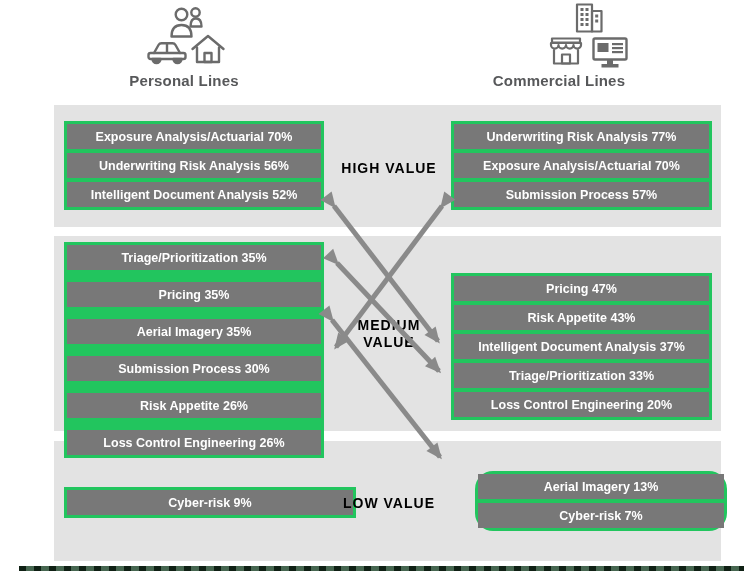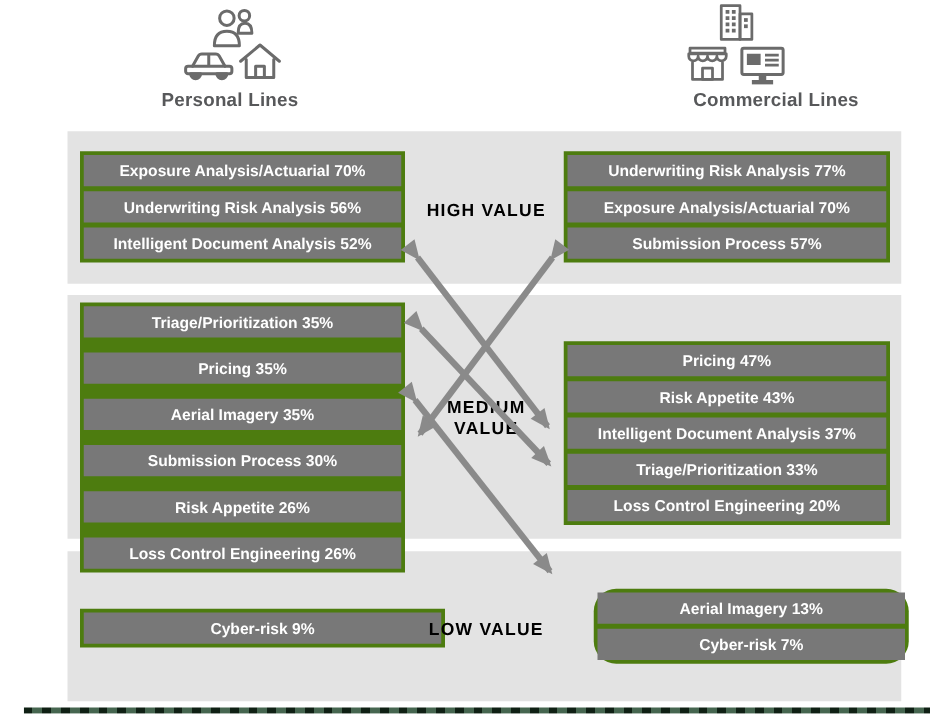--- a/index.html
+++ b/index.html
@@ -13,21 +13,21 @@
   .icon { position:absolute; }
   .icon svg { display:block; }
 
   
   .panel { position:absolute; left:35px; width:667px; background:#e3e3e3; }
   .panel.high   { top:105px; height:122px; }
   .panel.medium { top:236px; height:195px; }
   .panel.low    { top:441px; height:120px; }
 
   
-  .frame { position:absolute; background:#4d7c0f; padding:3px;
+  .frame { position:absolute; background:#22c55e; padding:3px;
            display:flex; flex-direction:column; gap:4px; }
   .bar { height:25px; background:#787878; color:#ffffff; font-size:12.5px; font-weight:bold;
          display:flex; align-items:center; justify-content:center; white-space:nowrap; }
 
   
   .value-label { position:absolute; left:290px; width:160px; text-align:center;
                  font-size:14px; font-weight:bold; color:#000000; letter-spacing:1px;
                  line-height:17px; white-space:nowrap; }
   .value-label.two-line { left:320px; width:100px; white-space:normal; }
 
@@ -106,21 +106,21 @@
       <g fill="#6b6b6b" stroke="none">
         <rect x="6.5" y="7" width="11" height="9"></rect>
         <rect x="21" y="7" width="11" height="2.2"></rect>
         <rect x="21" y="11" width="11" height="2.2"></rect>
         <rect x="21" y="15" width="11" height="2.2"></rect>
         <rect x="16" y="23.5" width="6" height="4.5"></rect>
         <rect x="10.5" y="28" width="17" height="3.5"></rect>
       </g>
     </svg>
   </span>
-  <div class="col-header" style="left:468px;text-align:right;">Commercial Lines</div>
+  <div class="col-header" style="left:440px;">Commercial Lines</div>
 
   <div class="panel high"></div>
   <div class="panel medium"></div>
   <div class="panel low"></div>
 
   <div class="frame" style="left:45px; top:121px; width:260px;">
     <div class="bar">Exposure Analysis/Actuarial 70%</div>
     <div class="bar">Underwriting Risk Analysis 56%</div>
     <div class="bar">Intelligent Document Analysis 52%</div>
   </div>

